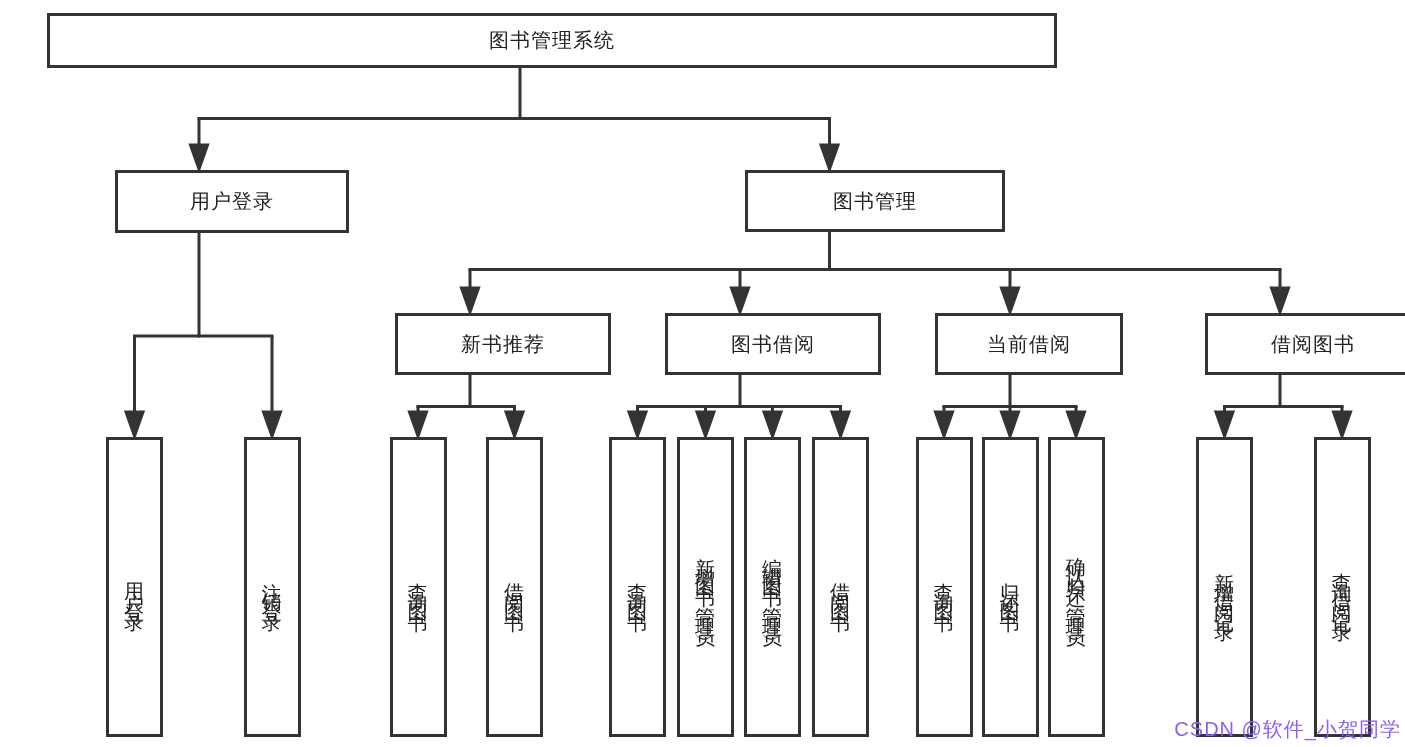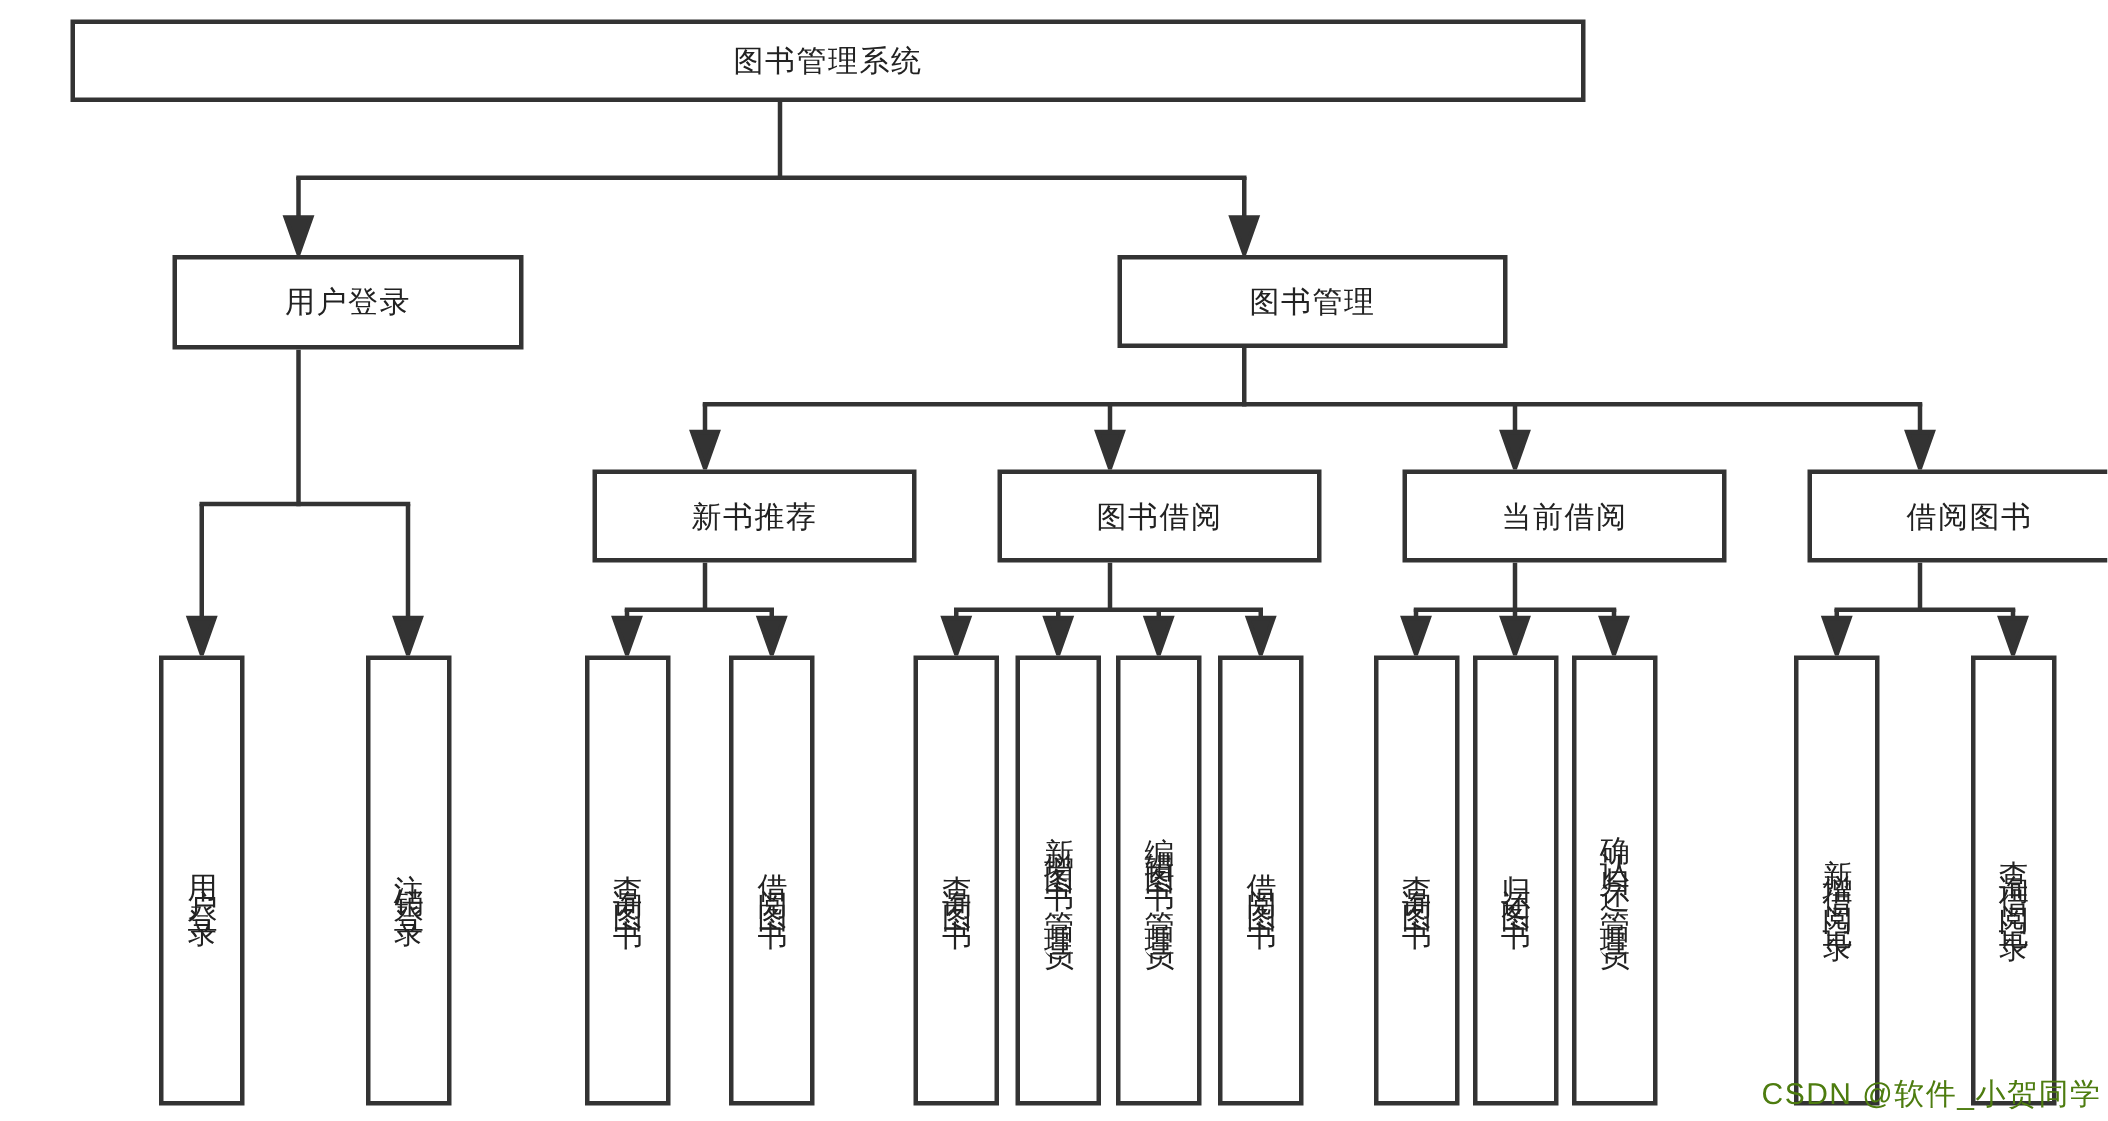--- a/index.html
+++ b/index.html
@@ -53,21 +53,21 @@
     width: 57px;
     top: 437px;
     height: 300px;
   }
   .watermark {
     position: absolute;
     top: 716px;
     right: 4px;
     font-size: 20px;
     letter-spacing: 1px;
-    color: #4d7c0f;
+    color: #8b5cf6;
     z-index: 5;
     white-space: nowrap;
   }
 </style>
 </head>
 <body>
 
 <div id="canvas">
 
   <svg id="connectors" viewBox="0 0 1405 747" xmlns="http://www.w3.org/2000/svg" stroke="#333333" stroke-width="3" fill="#333333">
@@ -146,21 +146,21 @@
     </g>
   </svg>
 
   <div class="hbox" style="left:14px; top:13px; width:1010px; height:55px;">图书管理系统</div>
 
   <div class="hbox" style="left:82px; top:170px; width:234px; height:63px;">用户登录</div>
   <div class="hbox" style="left:712px; top:170px; width:260px; height:62px;">图书管理</div>
 
   <div class="hbox" style="left:632px; top:313px; width:216px; height:62px;">图书借阅</div>
   <div class="hbox" style="left:362px; top:313px; width:216px; height:62px;">新书推荐</div>
-  <div class="hbox" style="left:902px; top:313px; width:216px; height:62px;">当前借阅</div>
+  <div class="hbox" style="left:902px; top:313px; width:188px; height:62px;">当前借阅</div>
   <div class="hbox" style="left:1172px; top:313px; width:216px; height:62px;">借阅图书</div>
 
   <div class="vbox" style="left:106px;">用户登录</div>
   <div class="vbox" style="left:243.5px;">注销登录</div>
 
   <div class="vbox" style="left:389.5px;">查询图书</div>
   <div class="vbox" style="left:486px;">借阅图书</div>
 
   <div class="vbox" style="left:609px;">查询图书</div>
   <div class="vbox" style="left:677px;">新增图书（管理员）</div>

